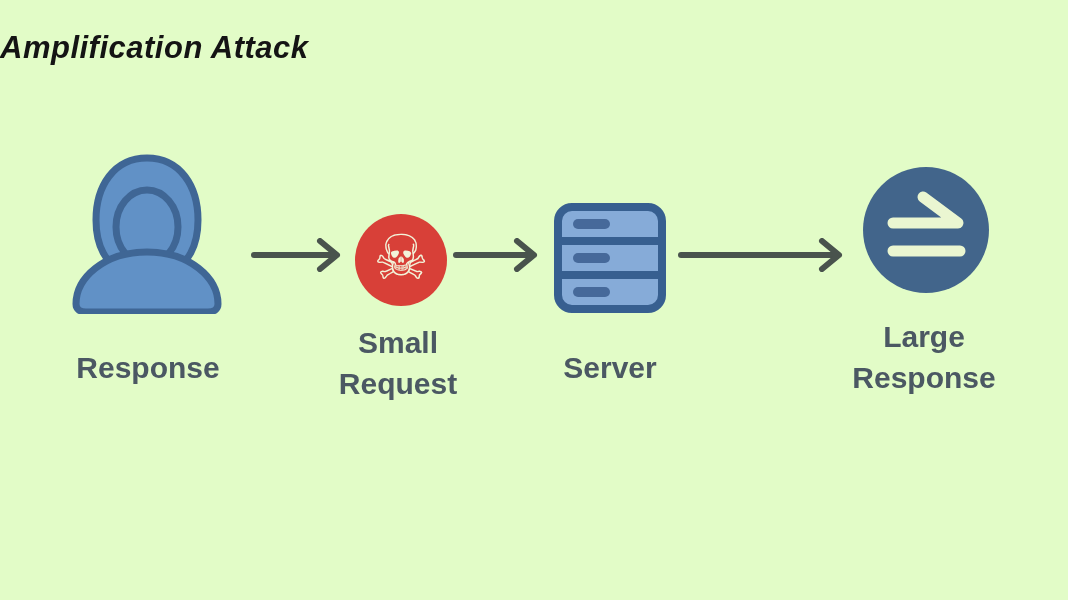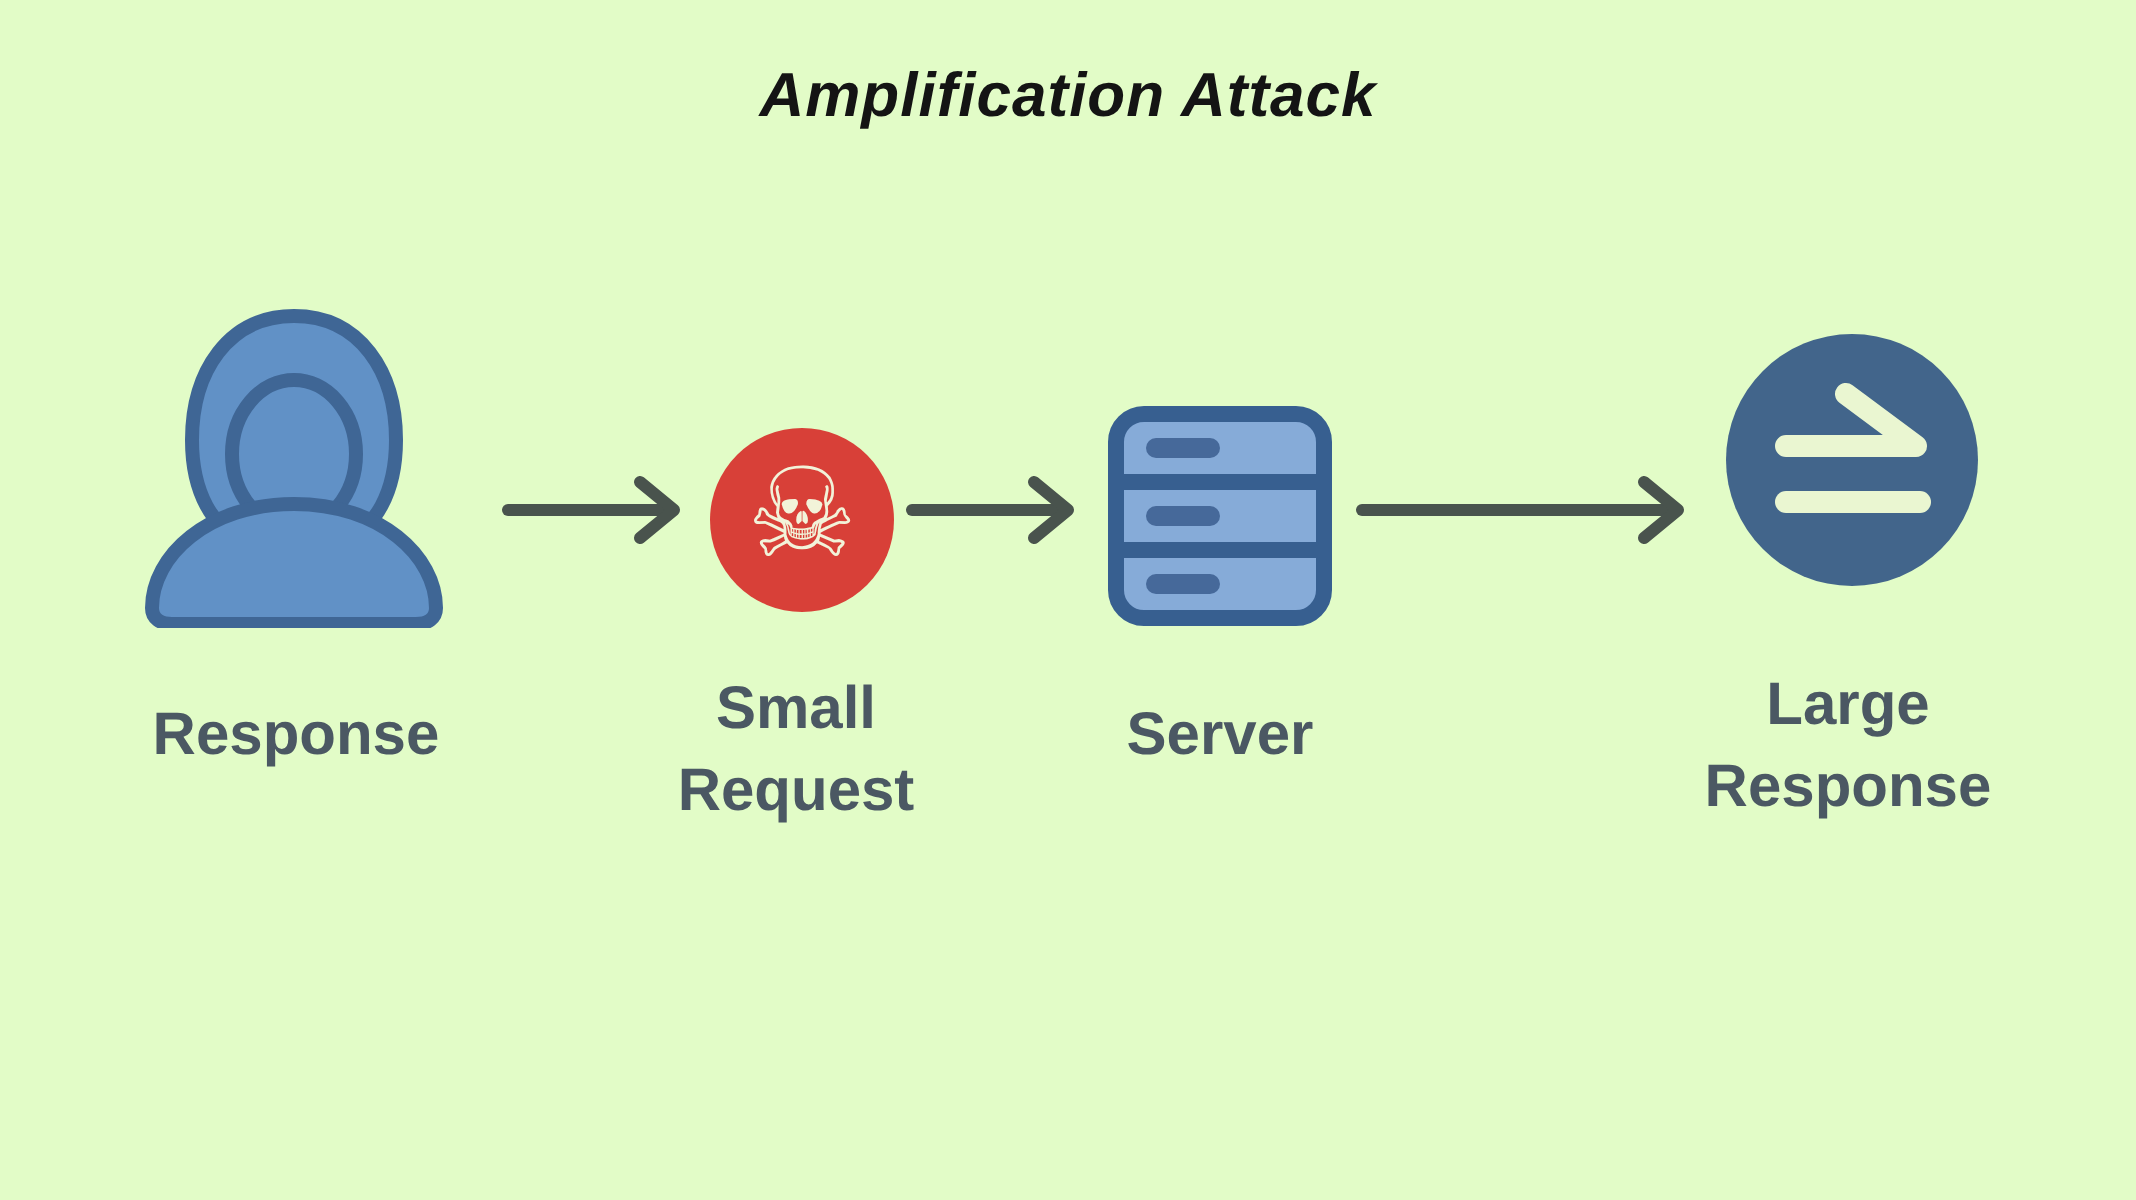--- a/index.html
+++ b/index.html
@@ -13,39 +13,38 @@
     height: 600px;
     background: var(--background, #e2fcc7);
     overflow: hidden;
   }
   .abs { position: absolute; }
 
   .title {
     top: 30px;
     left: 0;
     width: 1068px;
-    text-align: center;
     font-size: 31px;
     font-weight: bold;
     font-style: italic;
     color: var(--title-text, #141414);
     letter-spacing: 0.5px;
   }
 
   .node-label {
     text-align: center;
     font-size: 30px;
     font-weight: bold;
     color: var(--label-text, #4b5863);
     line-height: 41px;
   }
   .label-attacker  { left: 48px;  top: 347px; width: 200px; }
-  .label-request   { left: 308px; top: 334px; width: 180px; text-align: center; }
+  .label-request   { left: 308px; top: 322px; width: 180px; text-align: center; }
   .label-server    { left: 510px; top: 347px; width: 200px; }
-  .label-response  { left: 834px; top: 332px; width: 180px; }
+  .label-response  { left: 834px; top: 316px; width: 180px; }
 
   .attacker-svg { left: 60px; top: 152px; }
   .server-svg   { left: 553px; top: 202px; }
   .response-svg { left: 863px; top: 167px; }
 
   .arrow-1 { left: 250px; top: 238px; }
   .arrow-2 { left: 452px; top: 238px; }
   .arrow-3 { left: 677px; top: 238px; }
 
   .request-circle {

